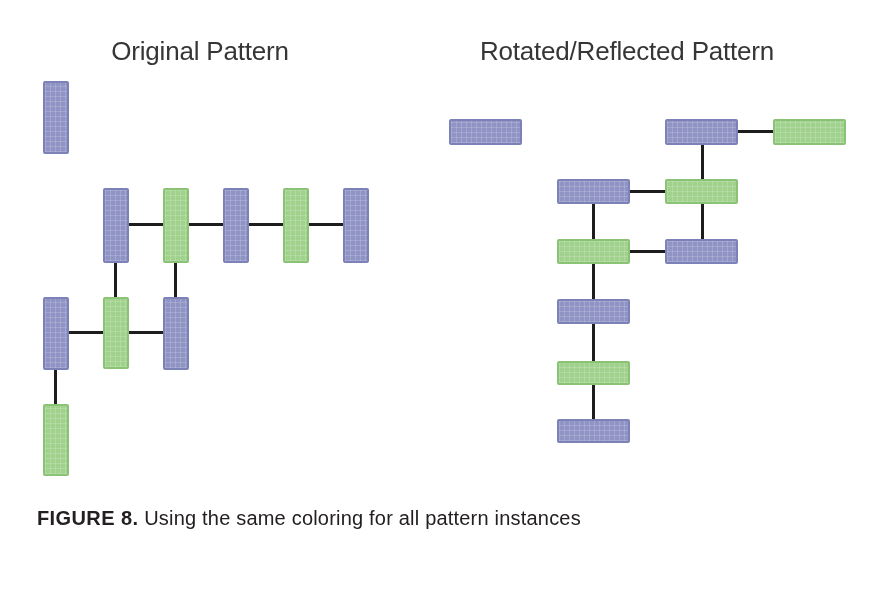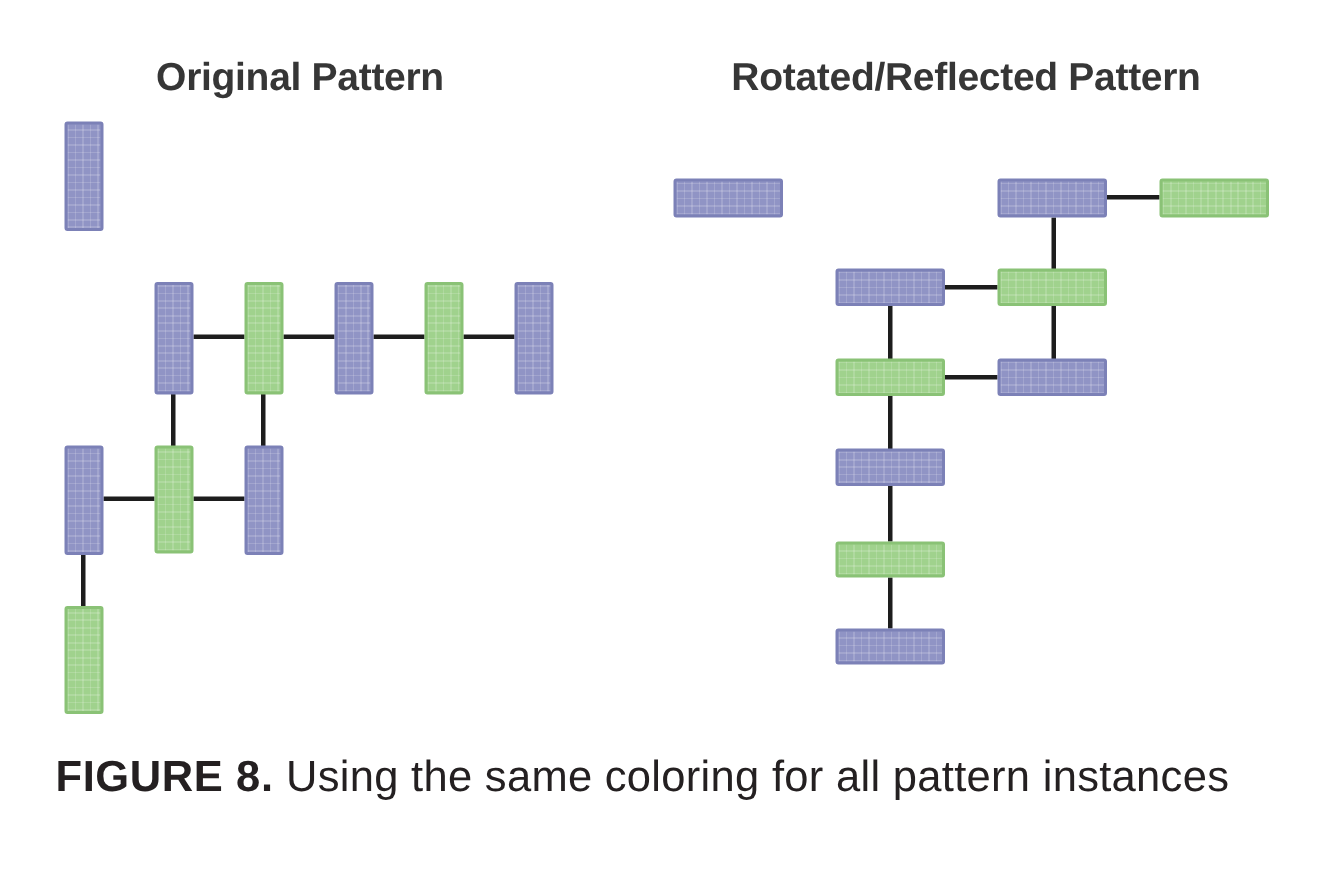--- a/index.html
+++ b/index.html
@@ -12,28 +12,28 @@
     width: 882px;
     height: 594px;
     background: var(--bg, #ffffff);
     font-family: "Liberation Sans", sans-serif;
     overflow: hidden;
   }
   .panel-title {
     position: absolute;
     top: 36px;
     font-size: 26px;
-    font-weight: 700;
+    font-weight: 400;
     letter-spacing: -0.2px;
     color: var(--title-color, #363636);
     text-align: center;
     white-space: nowrap;
   }
   #left-title  { left: 20px;  width: 360px; }
-  #right-title { left: 458px; width: 372px; }
+  #right-title { left: 441px; width: 372px; }
 
   .rect {
     position: absolute;
     box-sizing: border-box;
     border-radius: 2px;
     background-image:
       repeating-linear-gradient(0deg,  rgba(255,255,255,0.16) 0 1px, transparent 1px 5px),
       repeating-linear-gradient(90deg, rgba(255,255,255,0.16) 0 1px, transparent 1px 5px);
   }
   .rect.purple {
@@ -46,21 +46,21 @@
   }
   .connector {
     position: absolute;
     background: var(--line-color, #1d1d1d);
   }
   #figure-caption {
     position: absolute;
     left: 37px;
     top: 502px;
     width: 820px;
-    font-size: 29px;
+    font-size: 20px;
     line-height: 33px;
     letter-spacing: 0.2px;
     color: var(--caption-color, #242021);
   }
   #figure-caption .cap-label {
     font-weight: 700;
     letter-spacing: 0.4px;
   }
 </style>
 </head>

